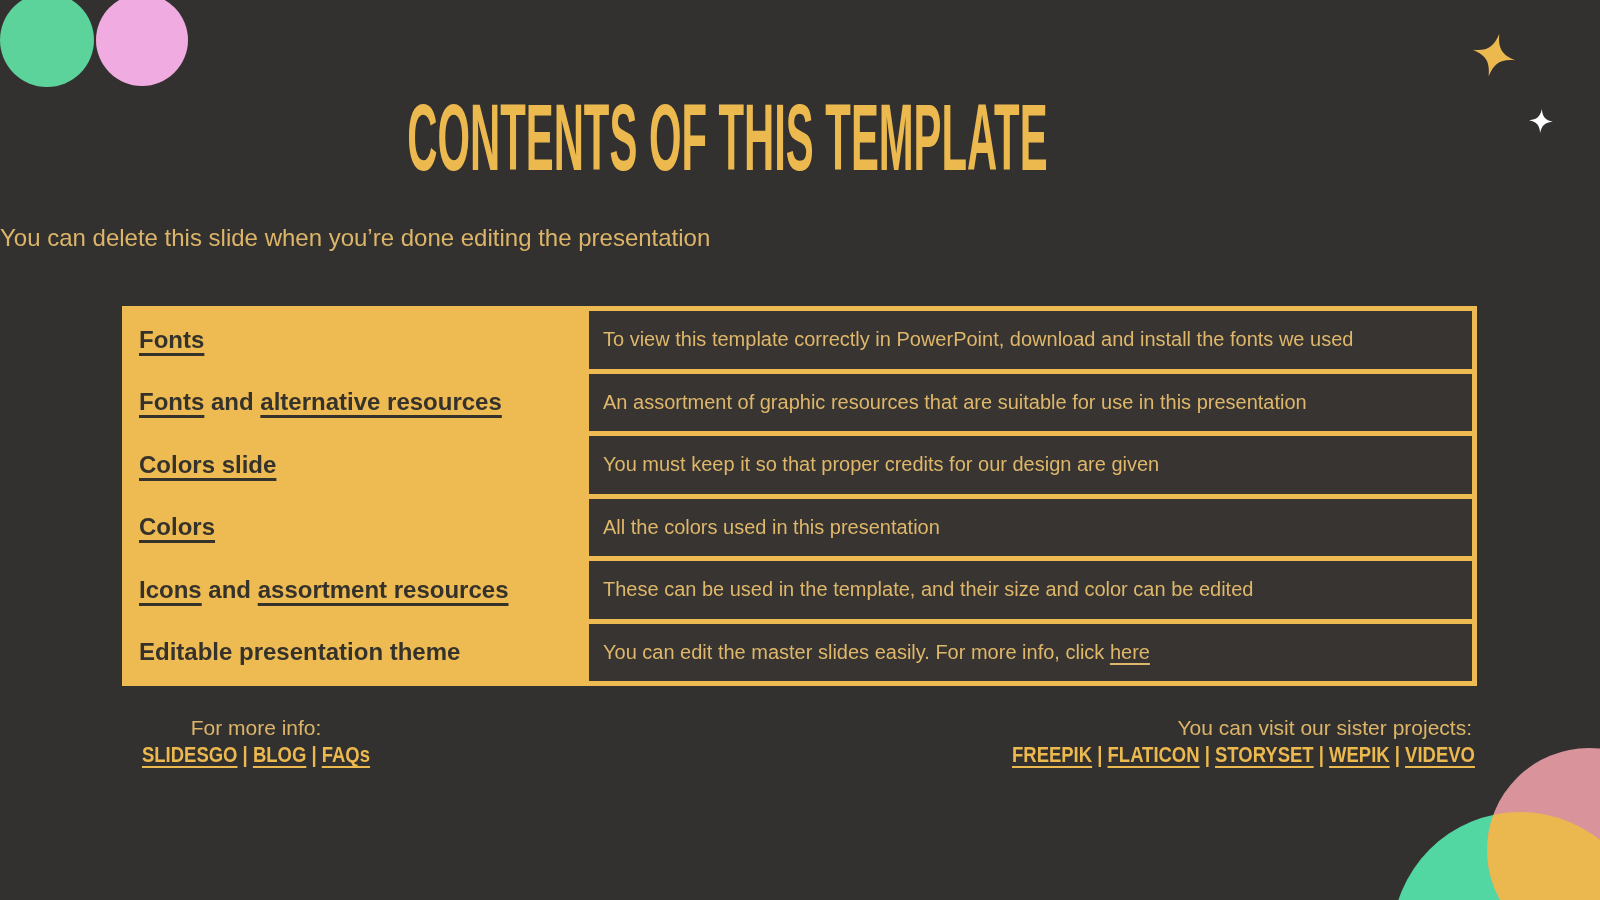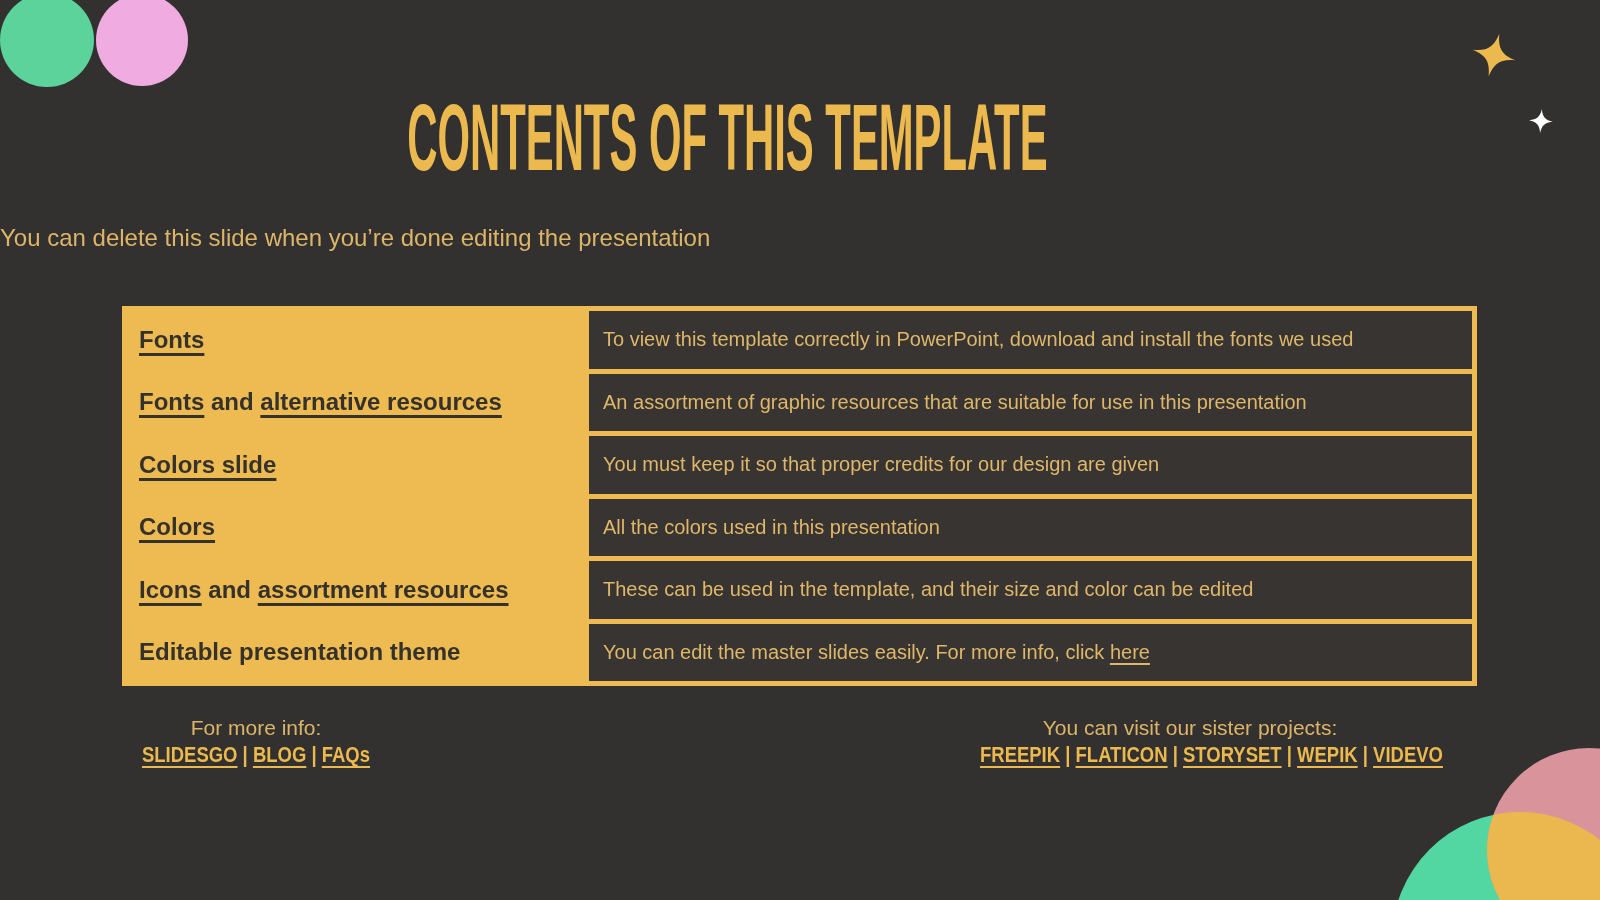--- a/index.html
+++ b/index.html
@@ -46,21 +46,21 @@
   .link-dark{
     text-decoration:underline;text-decoration-thickness:2.5px;text-underline-offset:5px;
     cursor:pointer;
   }
   .link-gold{
     text-decoration:underline;text-underline-offset:4px;cursor:pointer;
   }
   
   .footer-block{position:absolute;text-align:center;color:#DCB568;}
   #footer-left{left:116px;top:714px;width:280px;}
-  #footer-right{left:940px;top:714px;width:500px;}
+  #footer-right{left:972px;top:714px;width:500px;text-align:right;}
   .footer-label{font-size:21px;line-height:27px;}
   .footer-links{
     font-size:22px;font-weight:700;line-height:28px;color:#ECB94F;
     white-space:pre;transform:scaleX(0.84);transform-origin:center;
   }
   .footer-links .link-gold{text-decoration-thickness:2px;}
   .sep{color:#ECB94F;}
 </style>
 </head>
 <body>

